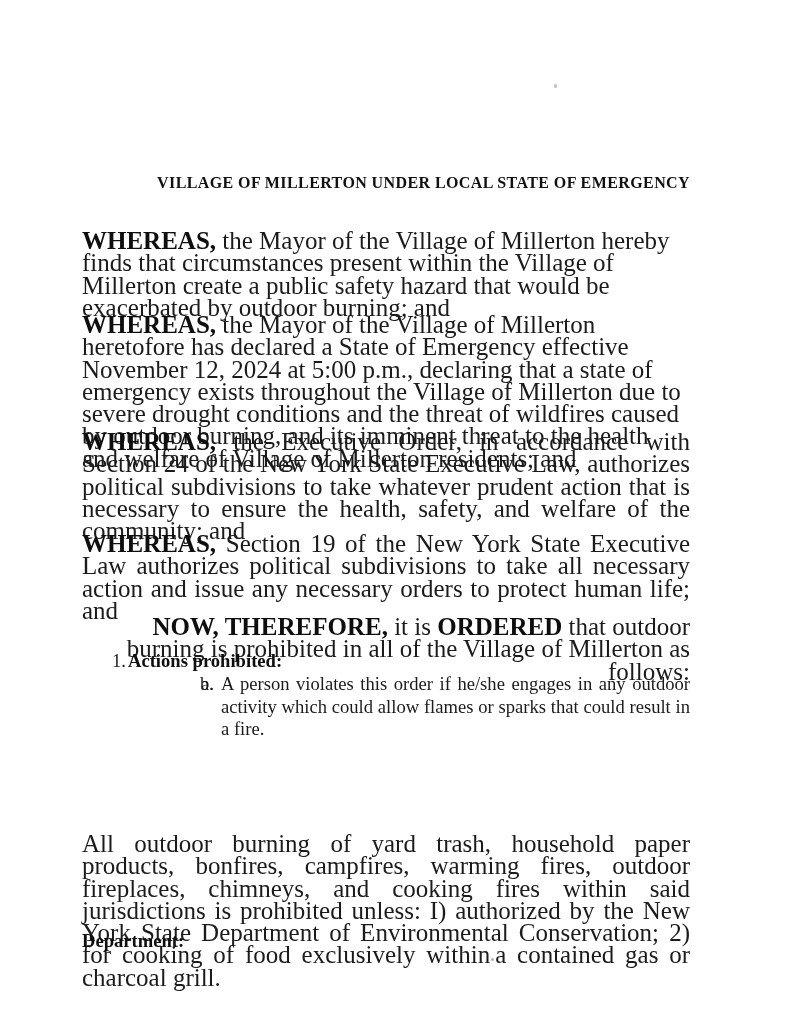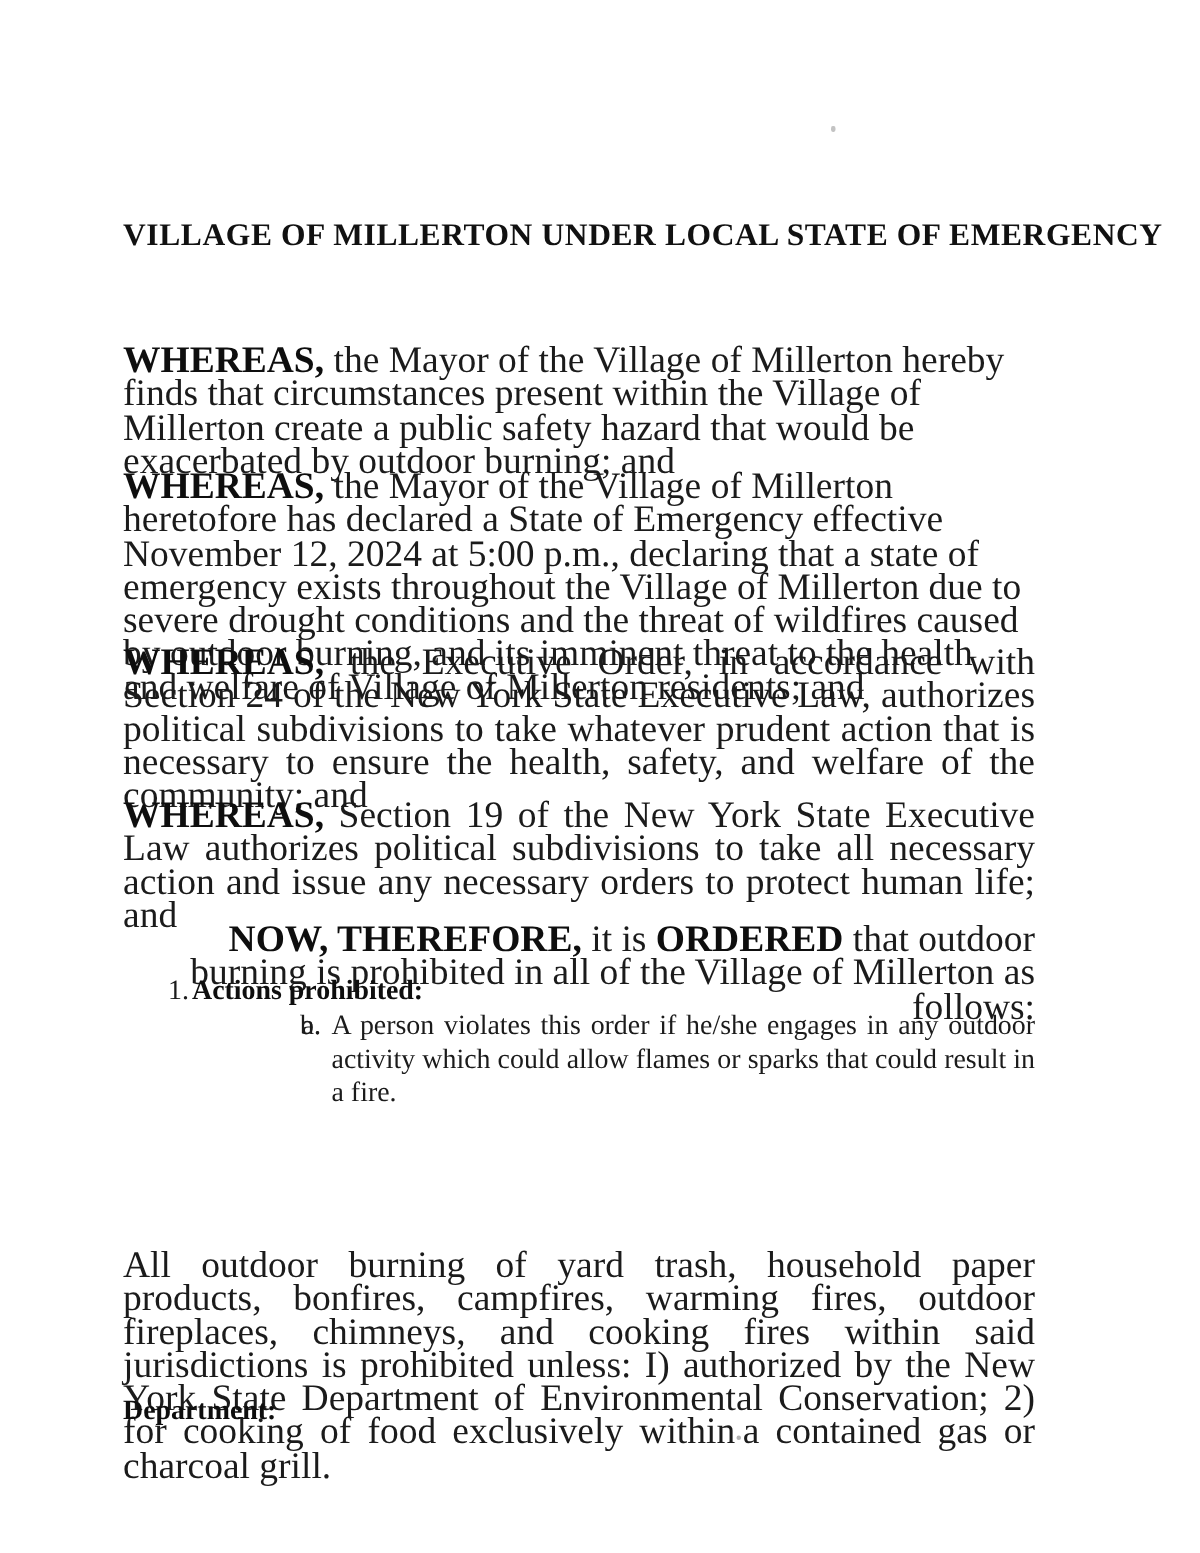--- a/index.html
+++ b/index.html
@@ -43,24 +43,24 @@
     height: 3px;
     background: #9e9e9e;
     border-radius: 50%;
     vertical-align: 2px;
     margin: 0 1px;
     opacity: .8;
   }
 
   .doc-title {
     position: absolute;
-    top: 130px;
+    top: 160px;
     left: 0;
     width: 608px;
-    font-size: 21px;
+    font-size: 16px;
     font-weight: bold;
     letter-spacing: .4px;
     line-height: 24px;
     white-space: nowrap;
     color: #111111;
     text-align: right;
   }
 
   .para {
     position: absolute;

